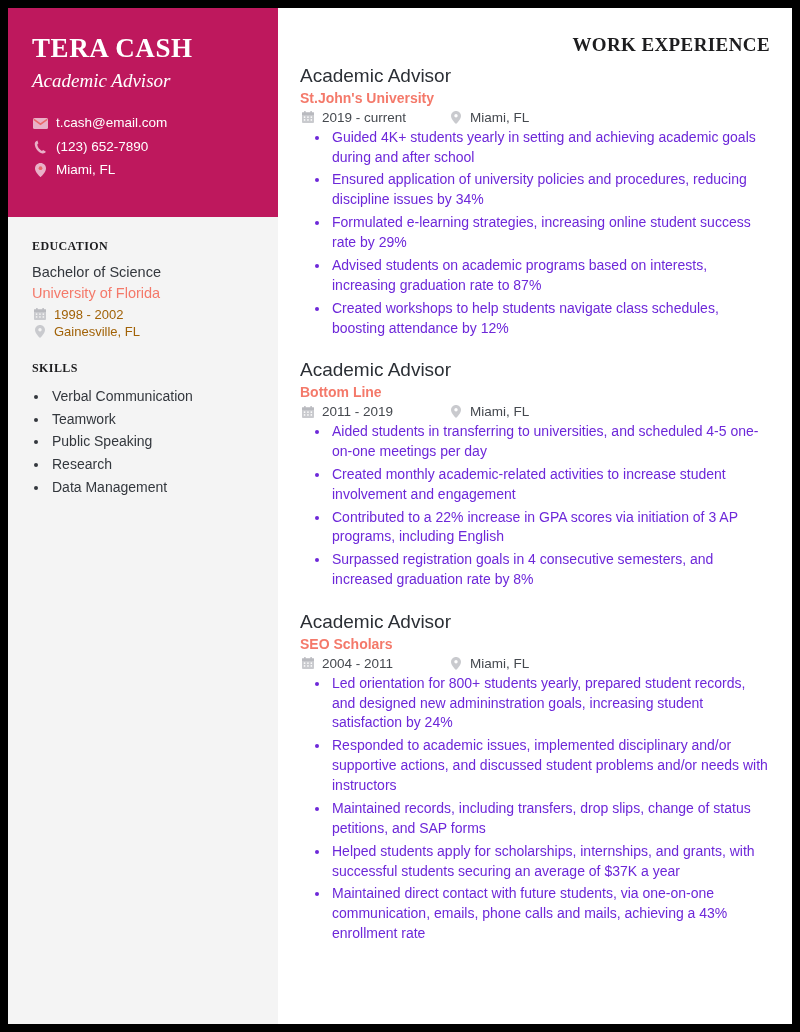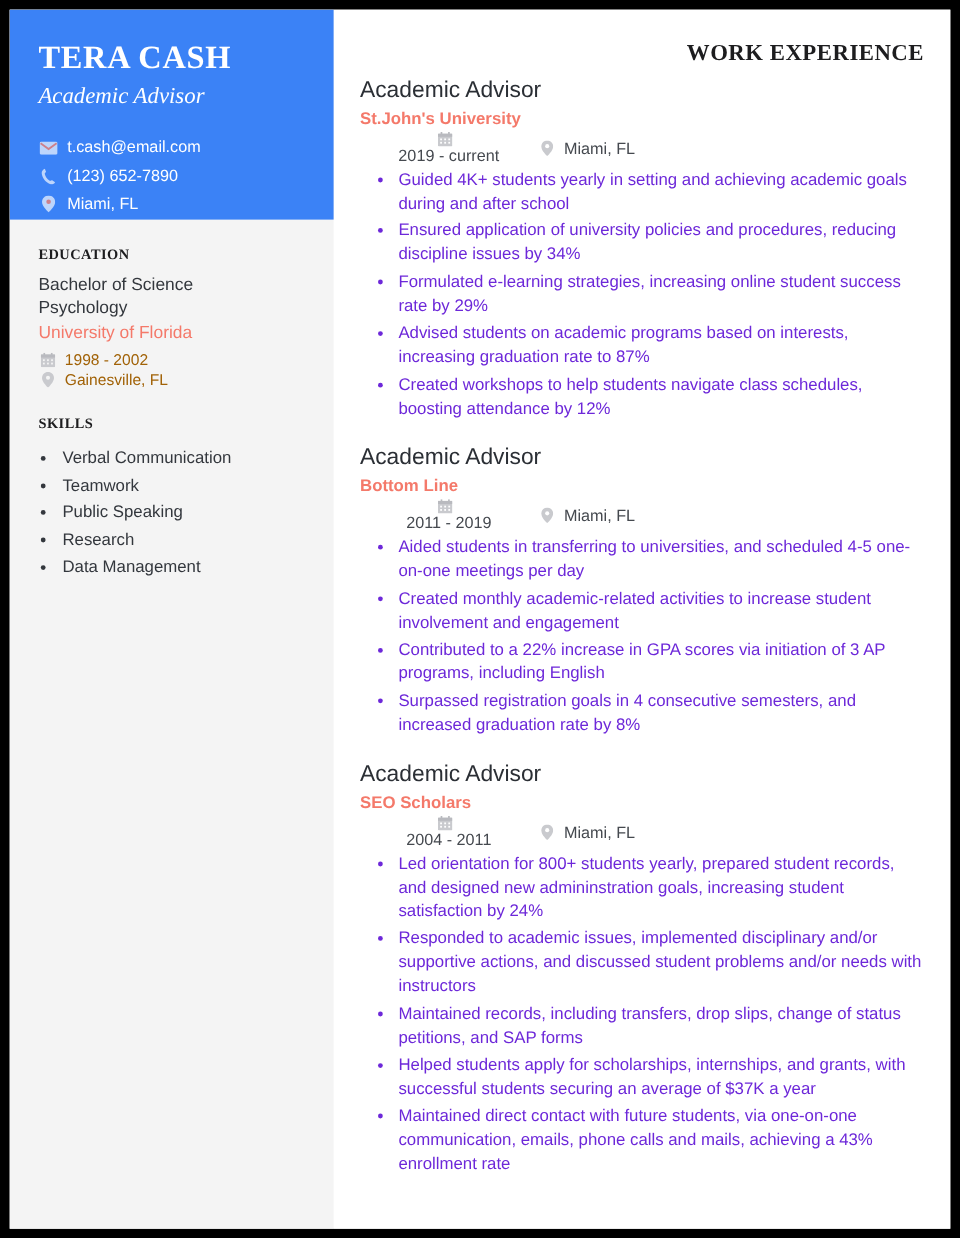--- a/index.html
+++ b/index.html
@@ -28,24 +28,24 @@
 
   
   .sidebar {
     width: 270px;
     min-width: 270px;
     background: #f4f4f4;
     position: relative;
   }
 
   .header-block {
-    background: #3b82f6;
+    background: #be185d;
     padding: 26px 24px 22px 24px;
     box-sizing: border-box;
-    height: 175px;
+    height: 209px;
   }
 
   .name {
     font-family: "Liberation Serif", serif;
     font-weight: bold;
     font-size: 27px;
     letter-spacing: 0.6px;
     color: #ffffff;
     line-height: 1.1;
     margin: 0 0 6px 0;
@@ -174,21 +174,20 @@
     align-items: center;
     font-size: 13.5px;
     color: #45494f;
     margin-bottom: 3px;
   }
   .job-meta .meta-date {
     display: flex;
     align-items: center;
     width: 148px;
     min-width: 148px;
-    flex-direction: column;
   }
   .job-meta .meta-loc {
     display: flex;
     align-items: center;
   }
   .bullets {
     margin: 0;
     padding: 0 0 0 30px;
     list-style: disc;
   }
@@ -244,21 +243,20 @@
           <span class="contact-text">Miami, FL</span>
         </li>
 
 
       </ul>
     </div>
 
     <section class="side-section">
       <h2 class="side-heading">EDUCATION</h2>
       <div class="edu-line">Bachelor of Science</div>
-      <div class="edu-line">Psychology</div>
       <div class="edu-school">University of Florida</div>
 
       <div class="meta-row">
         <span class="meta-icon">
           <svg width="12" height="12" viewBox="0 0 12 12">
             <rect x="0" y="1.4" width="12" height="10.6" rx="1" fill="#c9cace"></rect>
             <rect x="0" y="1.4" width="12" height="2.6" fill="#b9babf"></rect>
             <rect x="2.2" y="0" width="1.4" height="2.4" fill="#b9babf"></rect>
             <rect x="8.4" y="0" width="1.4" height="2.4" fill="#b9babf"></rect>
             <rect x="1.8" y="5.4" width="1.5" height="1.5" fill="#f4f4f4"></rect>

